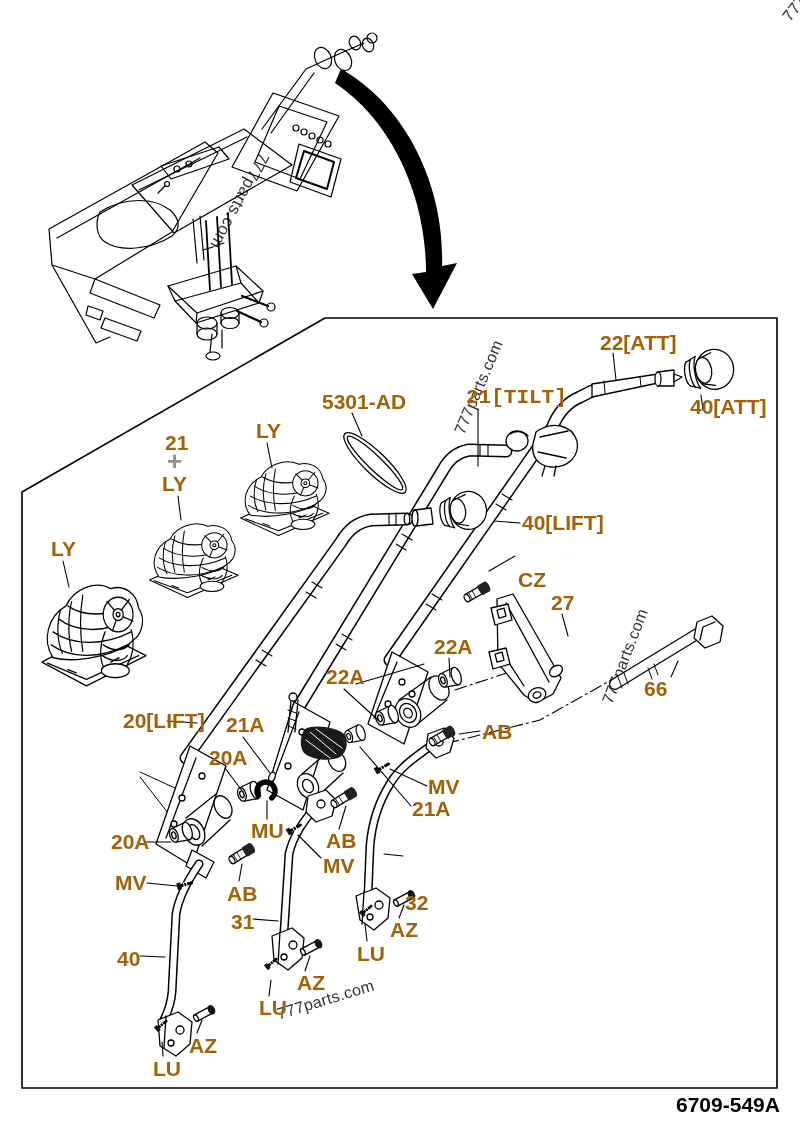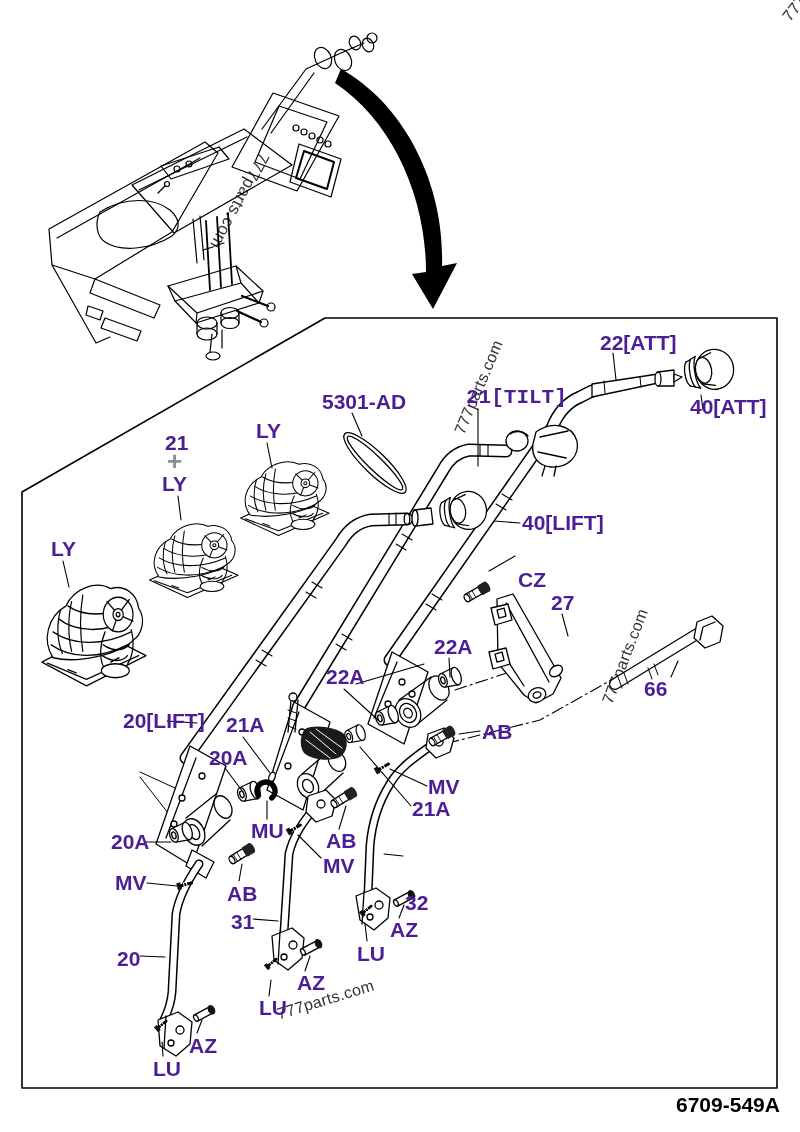--- a/index.html
+++ b/index.html
@@ -1,19 +1,19 @@
 <!DOCTYPE html>
 <html><head>
 <meta charset="utf-8">
 <style>
   html,body{margin:0;padding:0;background:#fff;}
   #stage{position:relative;width:800px;height:1132px;background:#fff;overflow:hidden;
          font-family:"Liberation Sans",sans-serif;}
   #stage svg{position:absolute;left:0;top:0;}
-  .lbl{position:absolute;font-weight:bold;font-size:21px;line-height:1;color:#4c1d95;white-space:nowrap;}
+  .lbl{position:absolute;font-weight:bold;font-size:21px;line-height:1;color:#a16207;white-space:nowrap;}
   .wm{position:absolute;font-size:16px;color:#222;transform-origin:0 0;white-space:nowrap;
       opacity:.92;letter-spacing:.3px;}
   .plus{position:absolute;font-size:26px;line-height:1;color:#8f8f8f;font-weight:bold;}
   .figcode{position:absolute;font-weight:bold;font-size:21px;line-height:1;color:#000;}
 </style>
 </head>
 <body>
 
 <div id="stage">
 
@@ -351,21 +351,21 @@
   <div class="lbl" style="left:412px;top:798px;">21A</div>
   <div class="lbl" style="left:111px;top:831px;">20A</div>
   <div class="lbl" style="left:251px;top:820px;">MU</div>
   <div class="lbl" style="left:326px;top:830px;">AB</div>
   <div class="lbl" style="left:323px;top:855px;">MV</div>
   <div class="lbl" style="left:115px;top:872px;">MV</div>
   <div class="lbl" style="left:227px;top:883px;">AB</div>
   <div class="lbl" style="left:482px;top:721px;">AB</div>
   <div class="lbl" style="left:405px;top:847px;margin-top:45px;">32</div>
   <div class="lbl" style="left:231px;top:911px;">31</div>
-  <div class="lbl" style="left:117px;top:948px;">20</div>
+  <div class="lbl" style="left:117px;top:948px;">40</div>
   <div class="lbl" style="left:390px;top:919px;">AZ</div>
   <div class="lbl" style="left:357px;top:943px;">LU</div>
   <div class="lbl" style="left:297px;top:972px;">AZ</div>
   <div class="lbl" style="left:259px;top:997px;">LU</div>
   <div class="lbl" style="left:189px;top:1035px;">AZ</div>
   <div class="lbl" style="left:153px;top:1058px;">LU</div>
 
   <div class="figcode" style="left:676px;top:1094px;">6709-549A</div>
 
 </div>

